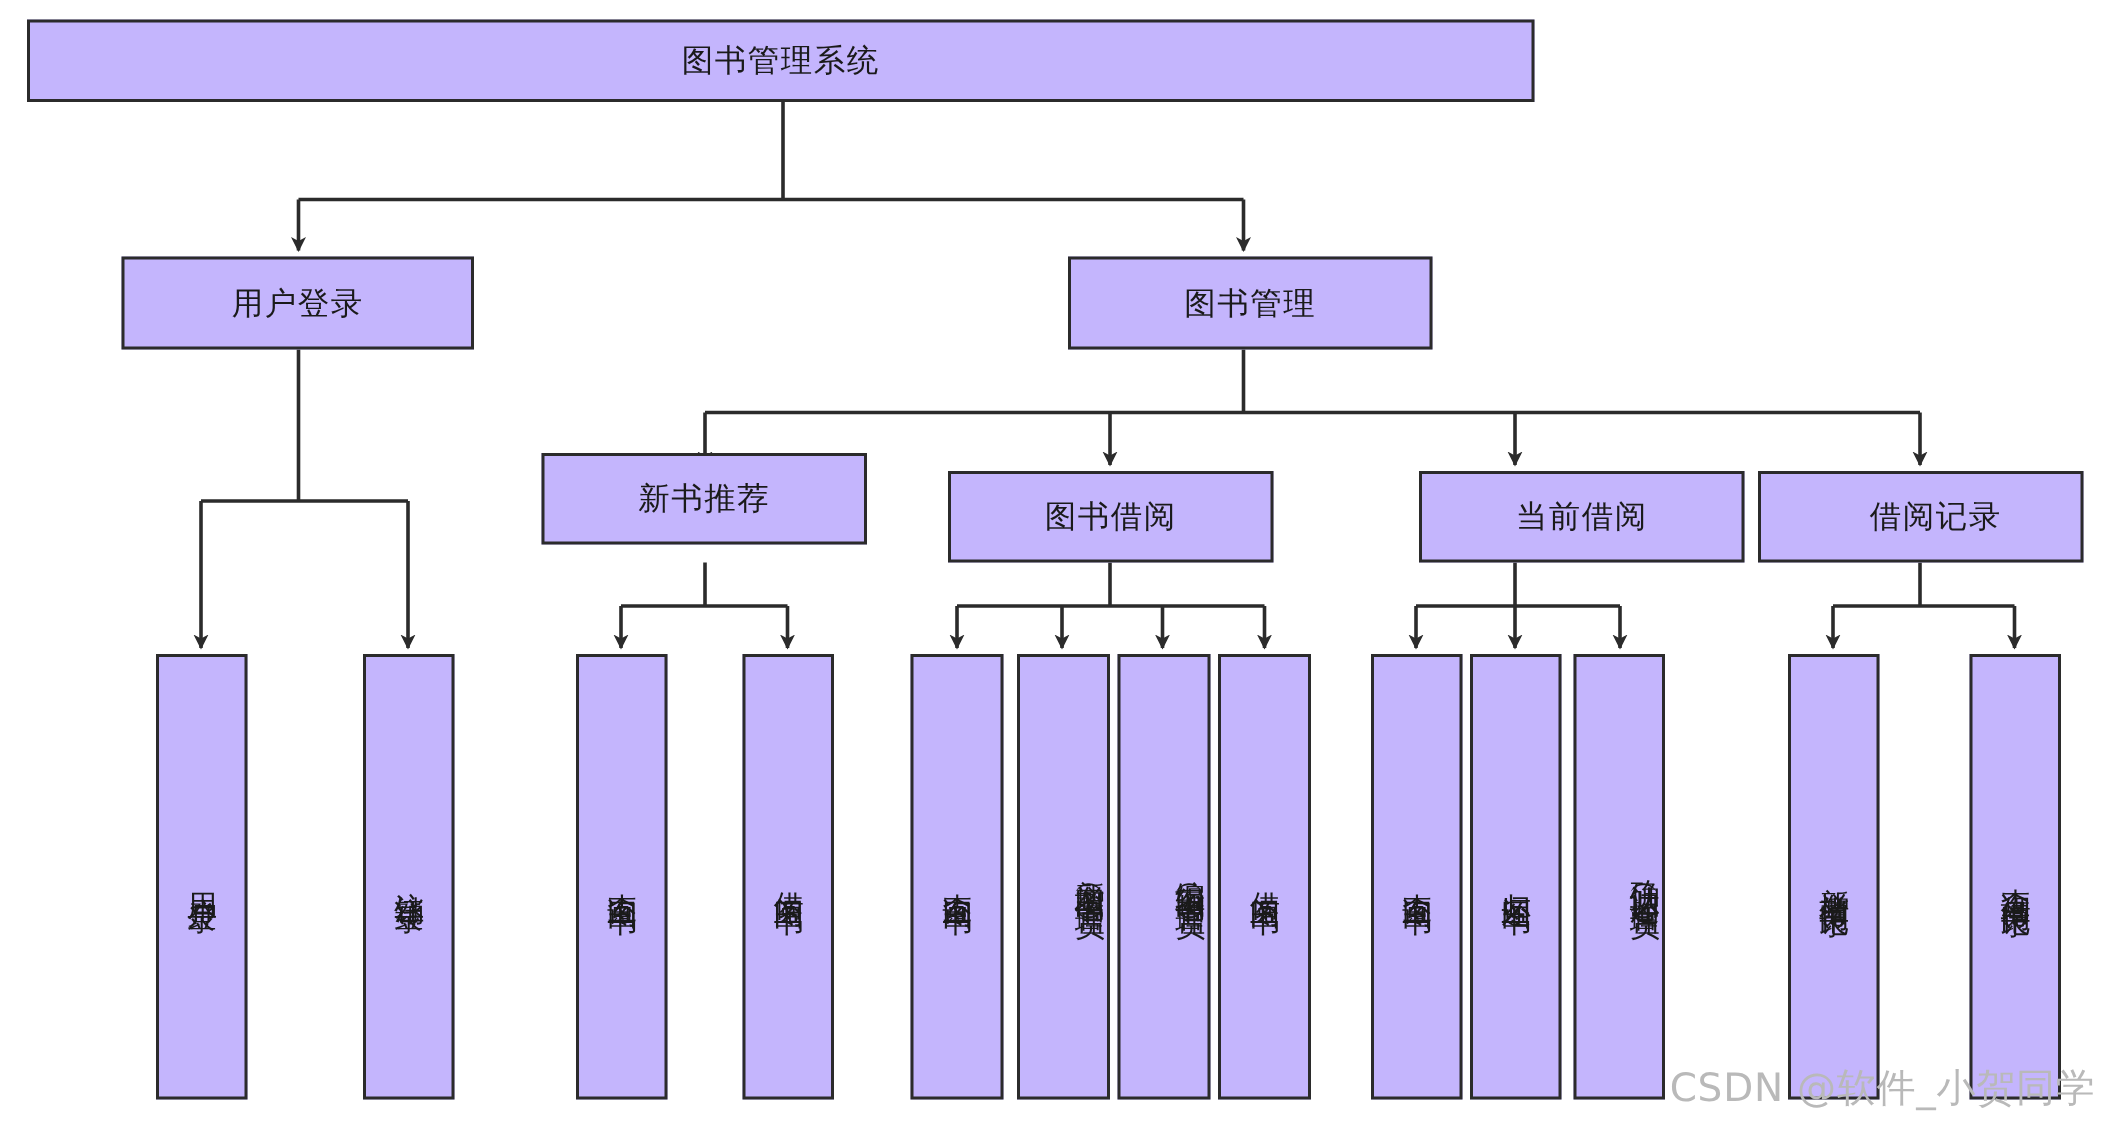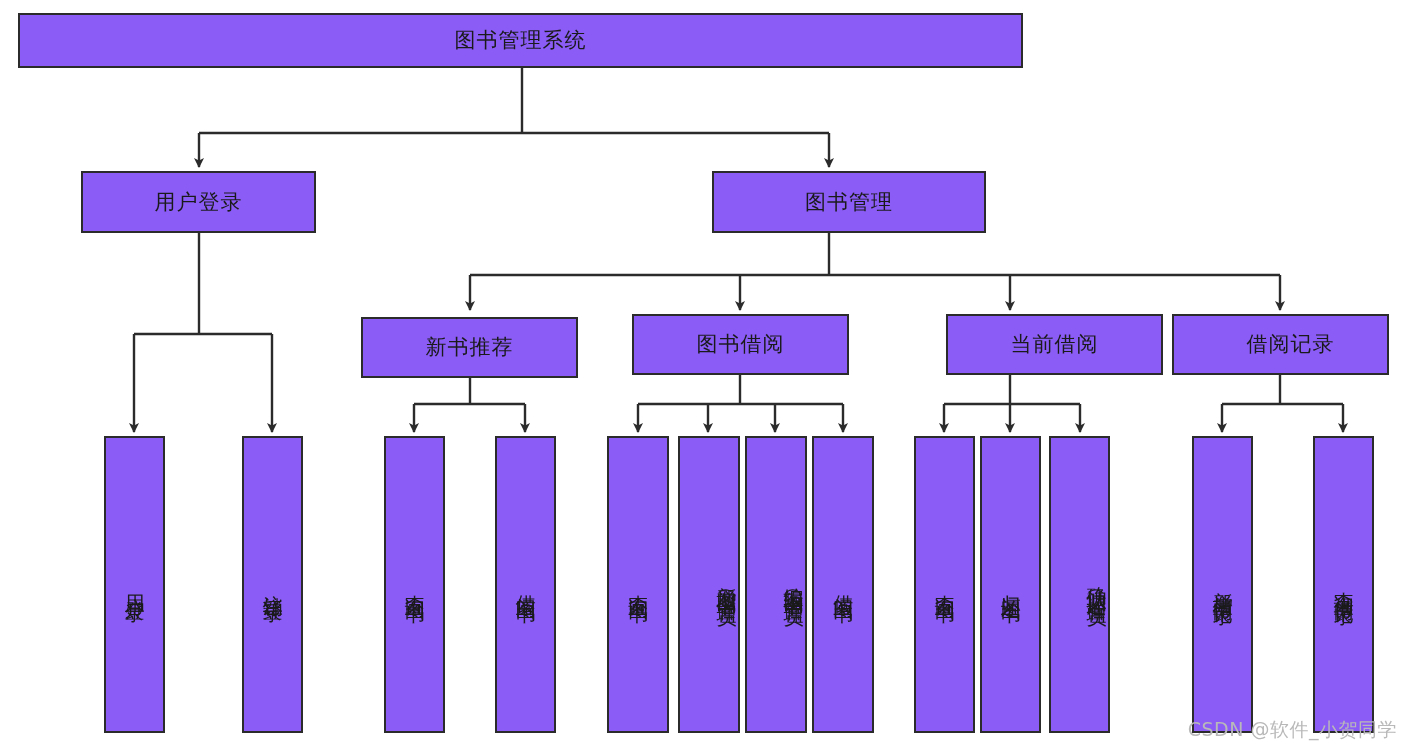--- a/index.html
+++ b/index.html
@@ -22,21 +22,21 @@
     position: absolute;
     left: 0;
     top: 0;
     width: 1405px;
     height: 747px;
   }
   .node {
     position: absolute;
     box-sizing: border-box;
     border: 2px solid #2b2b2b;
-    background: #8b5cf6;
+    background: #c4b5fd;
     color: #1a1a1a;
     display: flex;
     align-items: center;
     justify-content: center;
     text-align: center;
     line-height: 1.18;
     z-index: 2;
   }
   .node-h {
     font-size: 21px;
@@ -59,21 +59,21 @@
   .vtext {
     writing-mode: vertical-rl;
     text-orientation: upright;
     display: block;
     white-space: nowrap;
   }
   #watermark {
     position: absolute;
     right: 8px;
     bottom: 4px;
-    font-size: 19px;
+    font-size: 26px;
     color: #b9b9b9;
     letter-spacing: 0.5px;
     white-space: nowrap;
     z-index: 5;
   }
 </style>
 </head>
 <body>
 
 <div id="diagram-root">
@@ -128,25 +128,25 @@
     </g>
   </svg>
 
   <div class="node node-root" style="left:18px; top:13px; width:1005px; height:55px;">
     <span>图书管理系统</span>
   </div>
 
   <div class="node node-h" style="left:81px; top:171px; width:235px; height:62px;">
     <span>用户登录</span>
   </div>
-  <div class="node node-h" style="left:712px; top:171px; width:274px; height:62px;">
+  <div class="node node-h" style="left:712px; top:171px; width:243px; height:62px;">
     <span>图书管理</span>
   </div>
 
-  <div class="node node-h" style="left:361px; top:317px; width:217px; height:61px;">
+  <div class="node node-h" style="left:361px; top:302px; width:217px; height:61px;">
     <span>新书推荐</span>
   </div>
   <div class="node node-h" style="left:632px; top:314px; width:217px; height:61px;text-align:right;">
     <span>图书借阅</span>
   </div>
   <div class="node node-h" style="left:902px; top:314px; width:217px; height:61px;margin-left:44px;">
     <span>当前借阅</span>
   </div>
   <div class="node node-h" style="left:1172px; top:314px; width:217px; height:61px;padding-left:20px;">
     <span>借阅记录</span>

